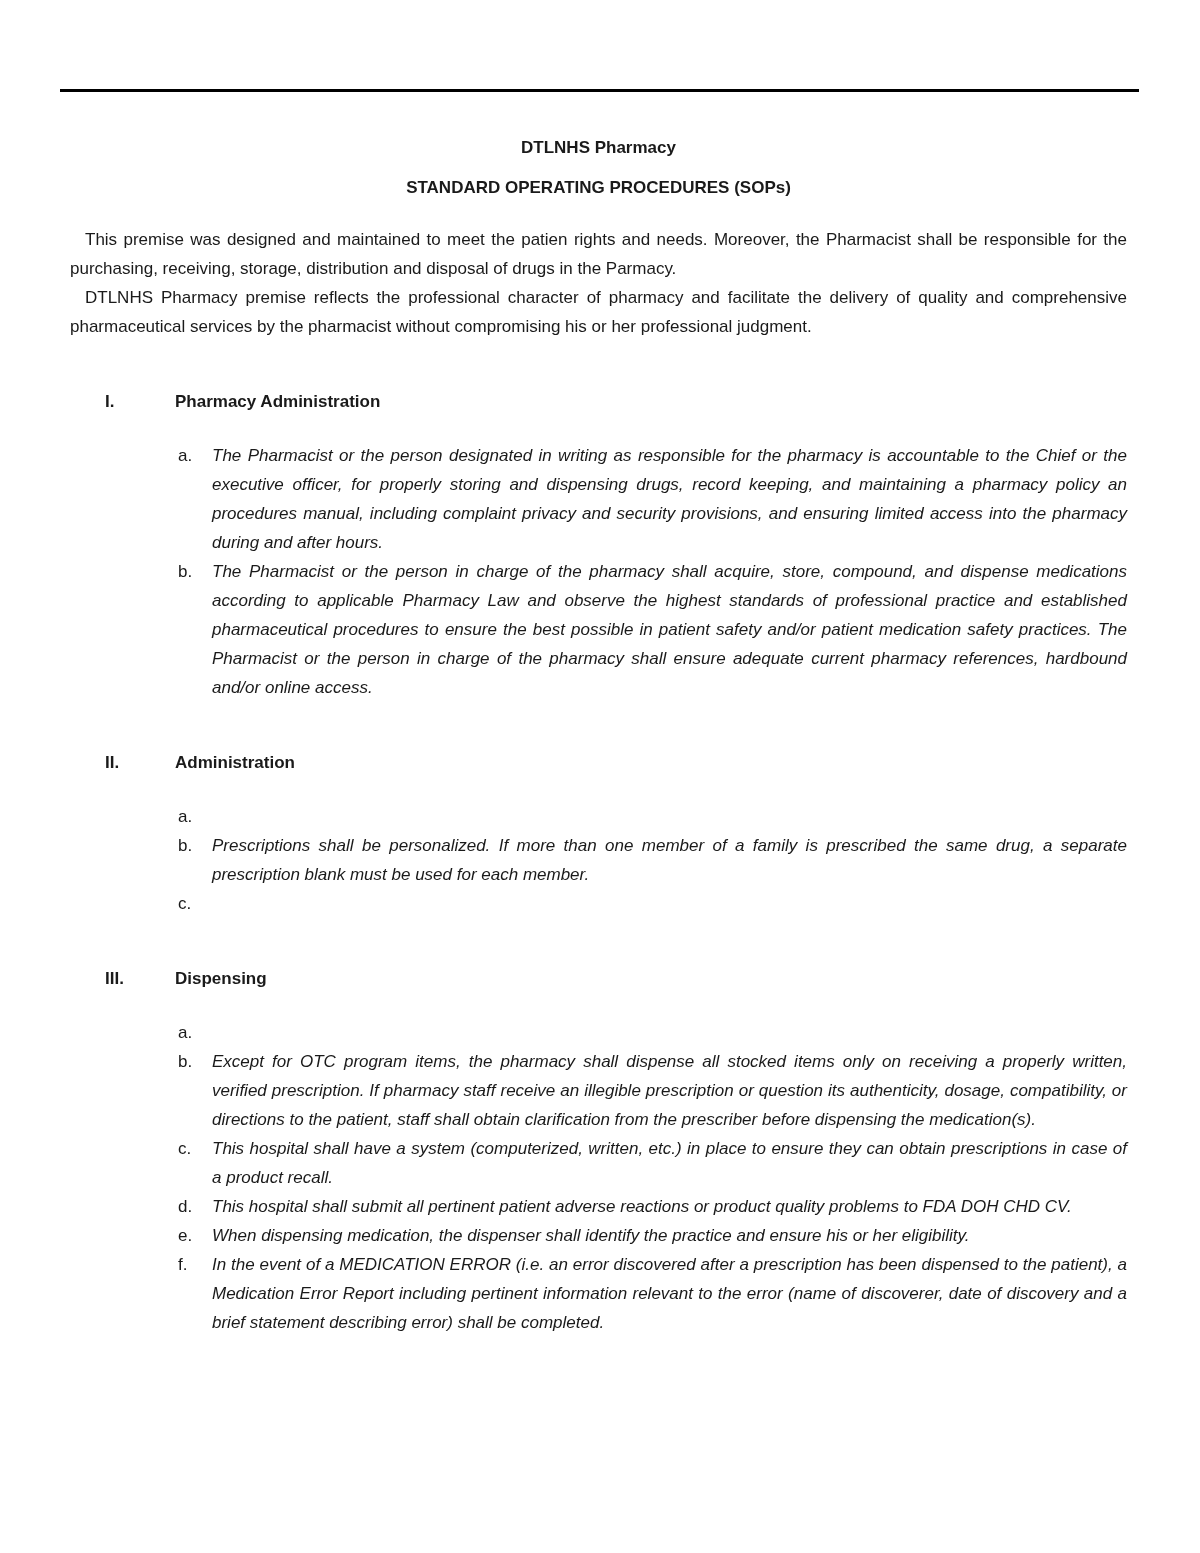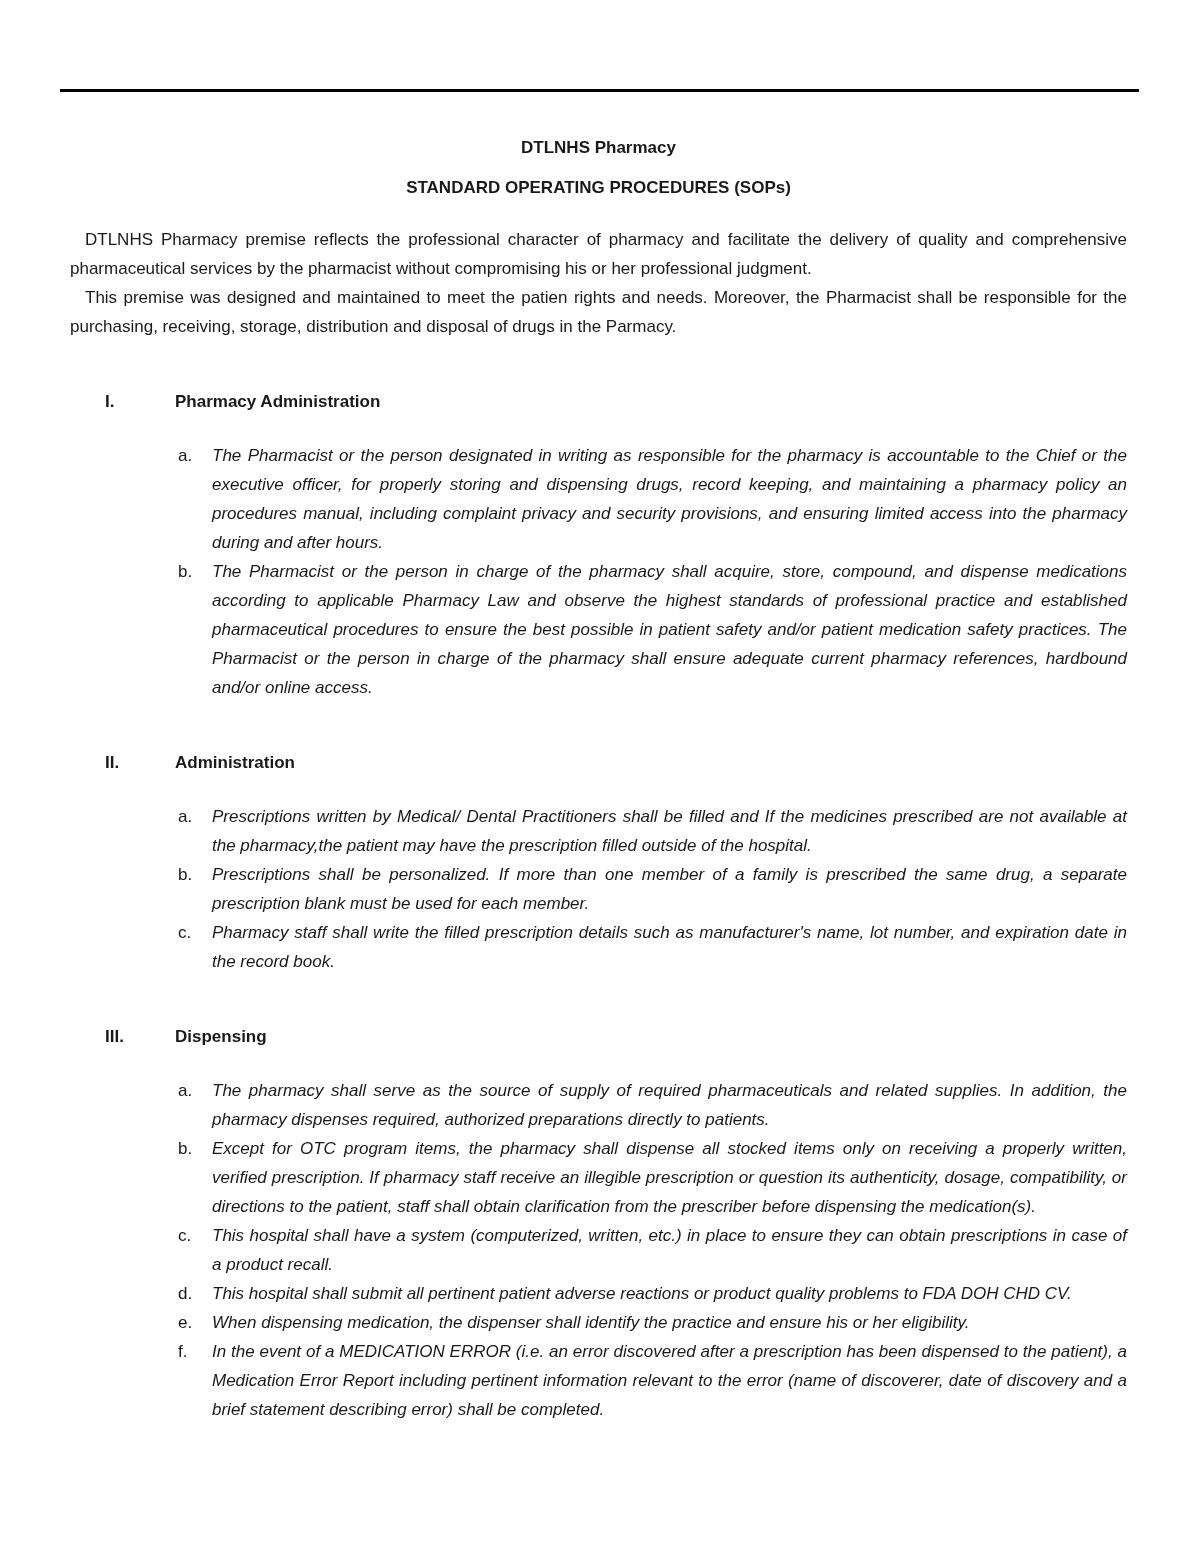--- a/index.html
+++ b/index.html
@@ -76,22 +76,22 @@
 <body>
 
 <div class="page">
 
   <hr class="top-rule">
 
   <h1 class="doc-title">DTLNHS Pharmacy</h1>
   <h2 class="doc-subtitle">STANDARD OPERATING PROCEDURES (SOPs)</h2>
 
   <div class="intro-block">
+    <p class="intro">This premise was designed and maintained to meet the patien rights and needs. Moreover, the Pharmacist shall be responsible for the purchasing, receiving, storage, distribution and disposal of drugs in the Parmacy.</p>
     <p class="intro">DTLNHS Pharmacy premise reflects the professional character of pharmacy and facilitate the delivery  of quality and comprehensive pharmaceutical services by the pharmacist without compromising  his or her professional judgment.</p>
-    <p class="intro">This premise was designed and maintained to meet the patien rights and needs. Moreover, the Pharmacist shall be responsible for the purchasing, receiving, storage, distribution and disposal of drugs in the Parmacy.</p>
   </div>
 
   <div class="section">
     <div class="section-heading">
       <span class="section-numeral">I.</span>
       <span class="section-title">Pharmacy Administration</span>
     </div>
     <div class="item">
       <span class="item-letter">a.</span>
       <div class="item-text">The Pharmacist or the person designated in writing as responsible for the pharmacy is accountable to the Chief or the executive officer, for properly storing and dispensing drugs, record keeping, and maintaining a pharmacy policy an procedures manual, including complaint privacy and security provisions, and ensuring limited access into the pharmacy during and after hours.</div>
@@ -102,40 +102,37 @@
     </div>
   </div>
 
   <div class="section">
     <div class="section-heading">
       <span class="section-numeral">II.</span>
       <span class="section-title">Administration</span>
     </div>
     <div class="item">
       <span class="item-letter">a.</span>
-      <div class="item-text">Prescriptions written by Medical/ Dental Practitioners shall be filled and If the medicines prescribed  are not available at the pharmacy,the patient may have the prescription filled outside of the hospital.</div>
     </div>
     <div class="item">
       <span class="item-letter">b.</span>
       <div class="item-text">Prescriptions shall be personalized. If more than one member of a family is prescribed the same drug, a separate prescription blank must be used for each member.</div>
     </div>
     <div class="item">
       <span class="item-letter">c.</span>
-      <div class="item-text">Pharmacy staff shall write the filled prescription details such as manufacturer's name, lot number, and expiration date in the record book.</div>
     </div>
   </div>
 
   <div class="section">
     <div class="section-heading">
       <span class="section-numeral">III.</span>
       <span class="section-title">Dispensing</span>
     </div>
     <div class="item">
       <span class="item-letter">a.</span>
-      <div class="item-text">The pharmacy shall serve as the source of supply of required pharmaceuticals and related  supplies. In addition, the pharmacy dispenses required, authorized preparations directly to patients.</div>
     </div>
     <div class="item">
       <span class="item-letter">b.</span>
       <div class="item-text">Except for OTC program items, the pharmacy shall dispense all stocked items only on receiving a properly written, verified prescription. If pharmacy staff receive an illegible prescription or question its authenticity, dosage, compatibility, or directions to the patient, staff shall obtain clarification from the prescriber before dispensing the medication(s).</div>
     </div>
     <div class="item">
       <span class="item-letter">c.</span>
       <div class="item-text">This hospital shall have a system (computerized, written, etc.) in place to ensure they can obtain prescriptions in case of a product recall.</div>
     </div>
     <div class="item">

